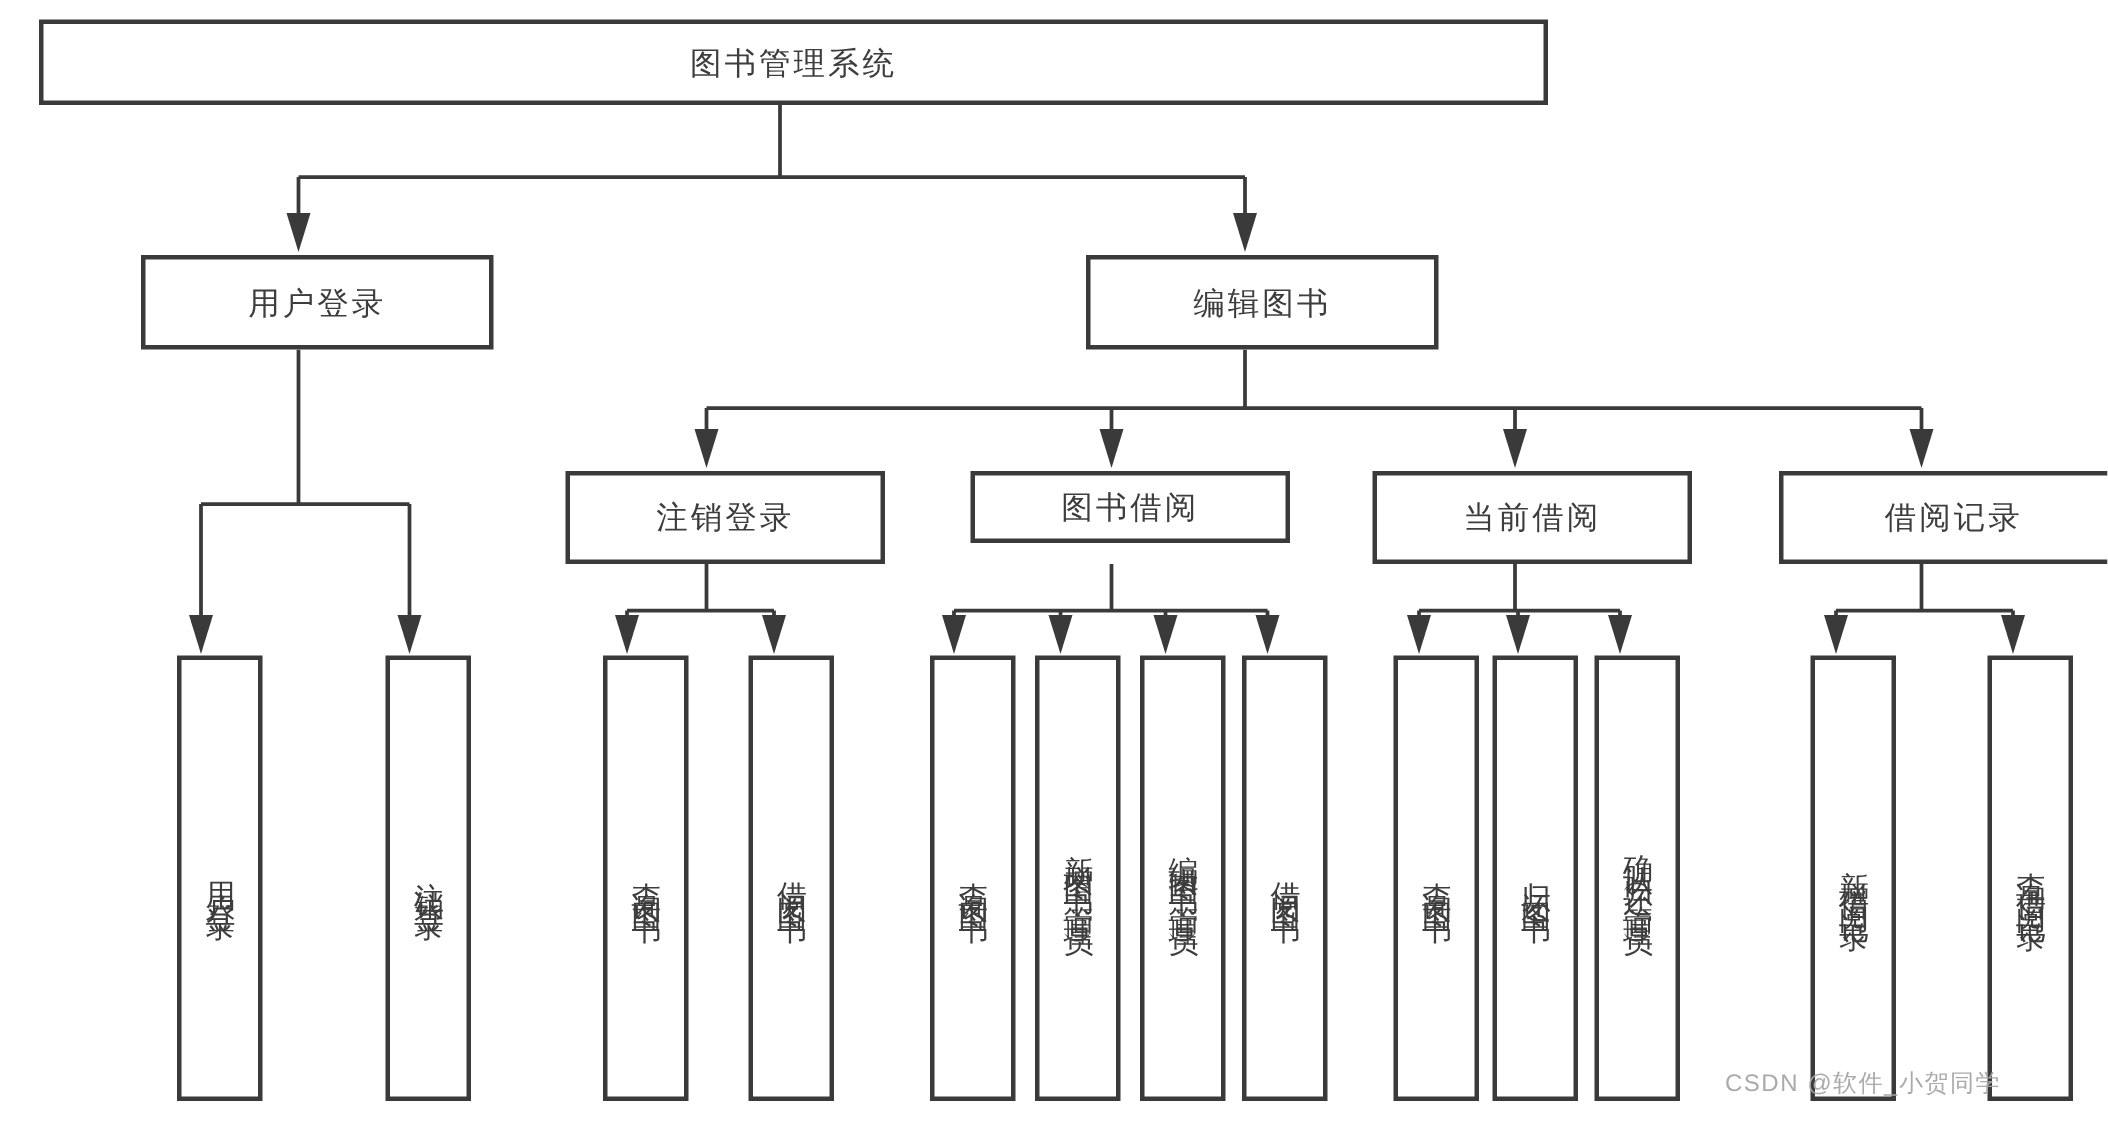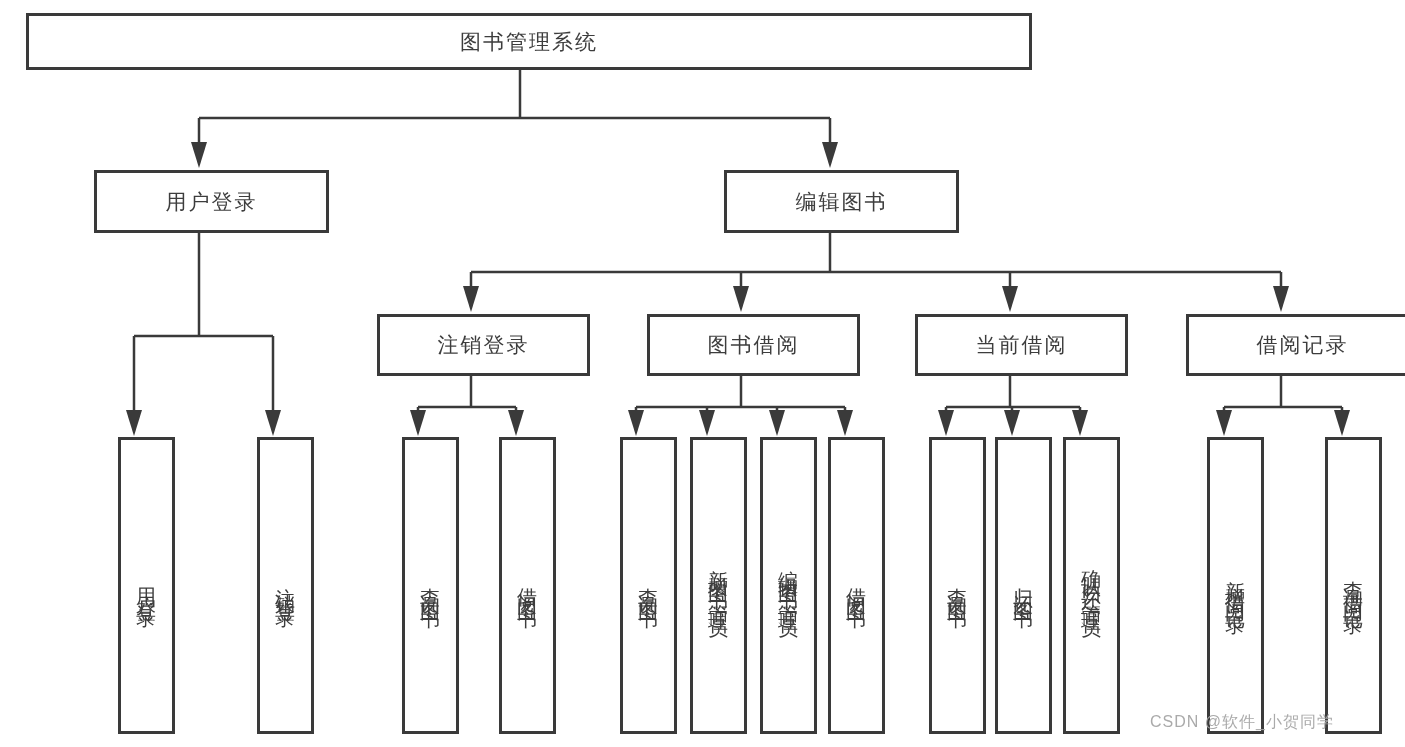--- a/index.html
+++ b/index.html
@@ -108,21 +108,21 @@
   <div class="box" style="left:82px;top:170px;width:235px;height:63px">
     <span class="hlabel">用户登录</span>
   </div>
   <div class="box" style="left:712px;top:170px;width:235px;height:63px">
     <span class="hlabel">编辑图书</span>
   </div>
 
   <div class="box" style="left:365px;top:314px;width:213px;height:62px">
     <span class="hlabel">注销登录</span>
   </div>
-  <div class="box" style="left:635px;top:314px;width:213px;height:62px">
+  <div class="box" style="left:635px;top:314px;width:213px;height:48px">
     <span class="hlabel">图书借阅</span>
   </div>
   <div class="box" style="left:903px;top:314px;width:213px;height:62px">
     <span class="hlabel">当前借阅</span>
   </div>
   <div class="box" style="left:1174px;top:314px;width:233px;height:62px">
     <span class="hlabel">借阅记录</span>
   </div>
 
   <div class="box" style="left:106px;top:437px;width:57px;height:297px">

